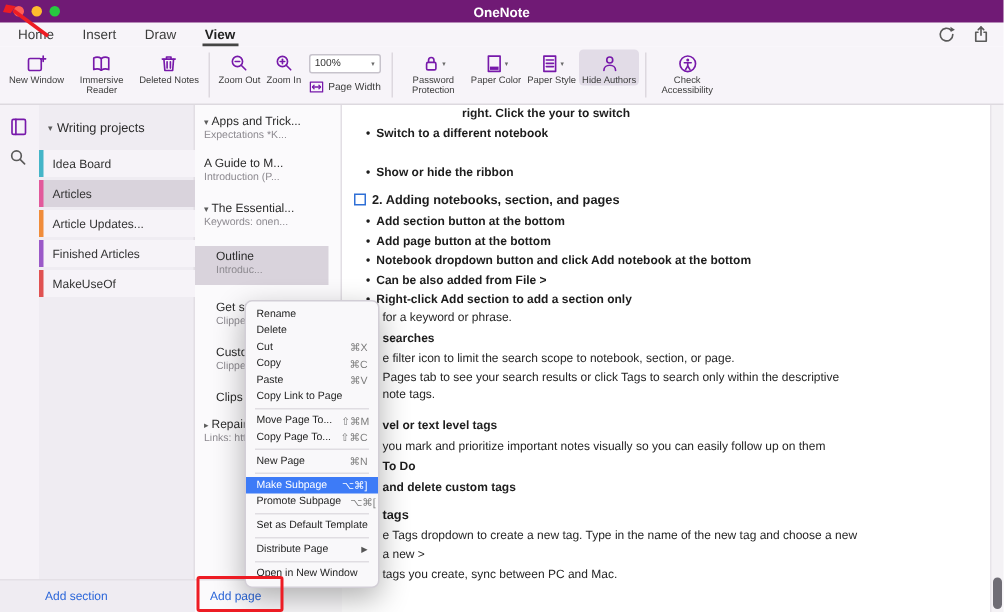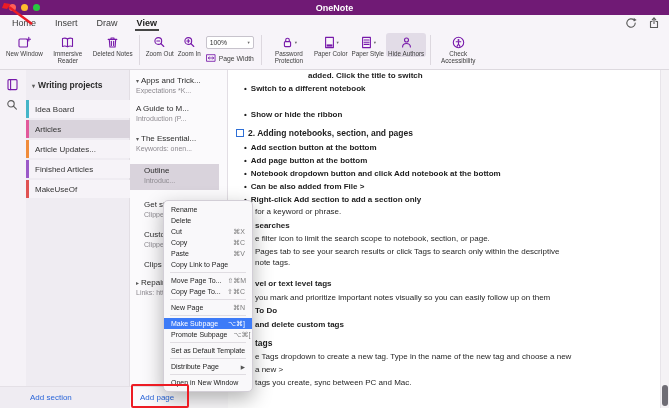--- a/index.html
+++ b/index.html
@@ -34,21 +34,21 @@
   .gic .f{fill:#5a5a5a;stroke:none}
   .zoomcol{display:flex;flex-direction:column;gap:4px;padding-top:3px;margin:0 3px}
   .zoombox{width:48px;height:13px;border:1px solid #c7c3cc;background:#fff;border-radius:2px;font-size:6.8px;color:#333;display:flex;align-items:center;justify-content:space-between;padding:0 3px;box-sizing:border-box}
   .pwrow{display:flex;align-items:center;gap:3px;font-size:6.8px;color:#3d3d3d;white-space:nowrap}
 
   
   .bodyarea{position:absolute;left:0;top:70px;width:669px;height:338px}
   .strip{position:absolute;left:0;top:0;width:26px;height:338px;background:#f5f2f7;border-right:1px solid #e7e3e9}
   .stripicon{margin:8px auto 0;width:14px}
   .sectionspanel{position:absolute;left:26px;top:0;width:104px;height:316px;background:#efecf2;border-right:1px solid #e2dee4;box-sizing:border-box}
-  .sechdr{position:absolute;left:6px;top:10px;display:flex;align-items:center;gap:3px;font-size:8.5px;font-weight:700;color:#2b2b2b;white-space:nowrap}
+  .sechdr{position:absolute;left:6px;top:10px;display:flex;align-items:center;gap:3px;font-size:8.5px;font-weight:400;color:#2b2b2b;white-space:nowrap}
   .chev{font-size:6px;color:#5c5c5c}
   .secrow{position:absolute;left:0;width:104px;height:18px;background:#f6f3f8;border-left:3px solid transparent;display:flex;align-items:center;padding-left:6px;font-size:8px;color:#333;box-sizing:border-box;white-space:nowrap;overflow:hidden}
   .secrow.selected{background:#d9d3dc}
   .pagespanel{position:absolute;left:130px;top:0;width:98px;height:316px;background:#fbfafc;border-right:1px solid #e2dee4;box-sizing:border-box}
   .prow{position:absolute;left:0;width:89px;padding:2px 2px 2px 6px;box-sizing:border-box}
   .prow.indent{padding-left:14px}
   .prow.selected{background:#d9d3dc}
   .ptitle{font-size:8px;color:#2b2b2b;white-space:nowrap;overflow:hidden;display:flex;align-items:center;gap:2px}
   .psub{font-size:7px;color:#8d8a90;white-space:nowrap;overflow:hidden;margin-top:2px}
   .bbl{position:absolute;left:0;top:316px;width:130px;height:22px;background:#efecf2;border-top:1px solid #e4e0e6;box-sizing:border-box}
@@ -344,21 +344,21 @@
   </div>
 
   <div class="bbl">
     <span class="addlink" style="left:30px">Add section</span>
   </div>
   <div class="bbr">
     <span class="addlink" style="left:10px">Add page</span>
   </div>
 
   <div class="content">
-    <div class="cline bold" style="left:80px;top:1px"><span>added. Click the title to switch</span></div>
+    <div class="cline bold" style="left:80px;top:1px"><span>right. Click the your to switch</span></div>
     <div class="cline bold" style="left:16px;top:14px"><span class="dot">•</span><span>Switch to a different notebook</span></div>
     <div class="cline bold" style="left:16px;top:40px"><span class="dot">•</span><span>Show or hide the ribbon</span></div>
     <div class="cline bold h" style="left:8px;top:58px"><span class="todo"></span><span>2.  Adding notebooks, section, and pages</span></div>
     <div class="cline bold" style="left:16px;top:73px"><span class="dot">•</span><span>Add section button at the bottom</span></div>
     <div class="cline bold" style="left:16px;top:86px"><span class="dot">•</span><span>Add page button at the bottom</span></div>
     <div class="cline bold" style="left:16px;top:99px"><span class="dot">•</span><span>Notebook dropdown button and click Add notebook at the bottom</span></div>
     <div class="cline bold" style="left:16px;top:112px"><span class="dot">•</span><span>Can be also added from File &gt;</span></div>
     <div class="cline bold" style="left:16px;top:125px"><span class="dot">•</span><span>Right-click Add section to add a section only</span></div>
     <div class="cline" style="left:27px;top:137px"><span>for a keyword or phrase.</span></div>
     <div class="cline bold" style="left:27px;top:151px"><span>searches</span></div>

